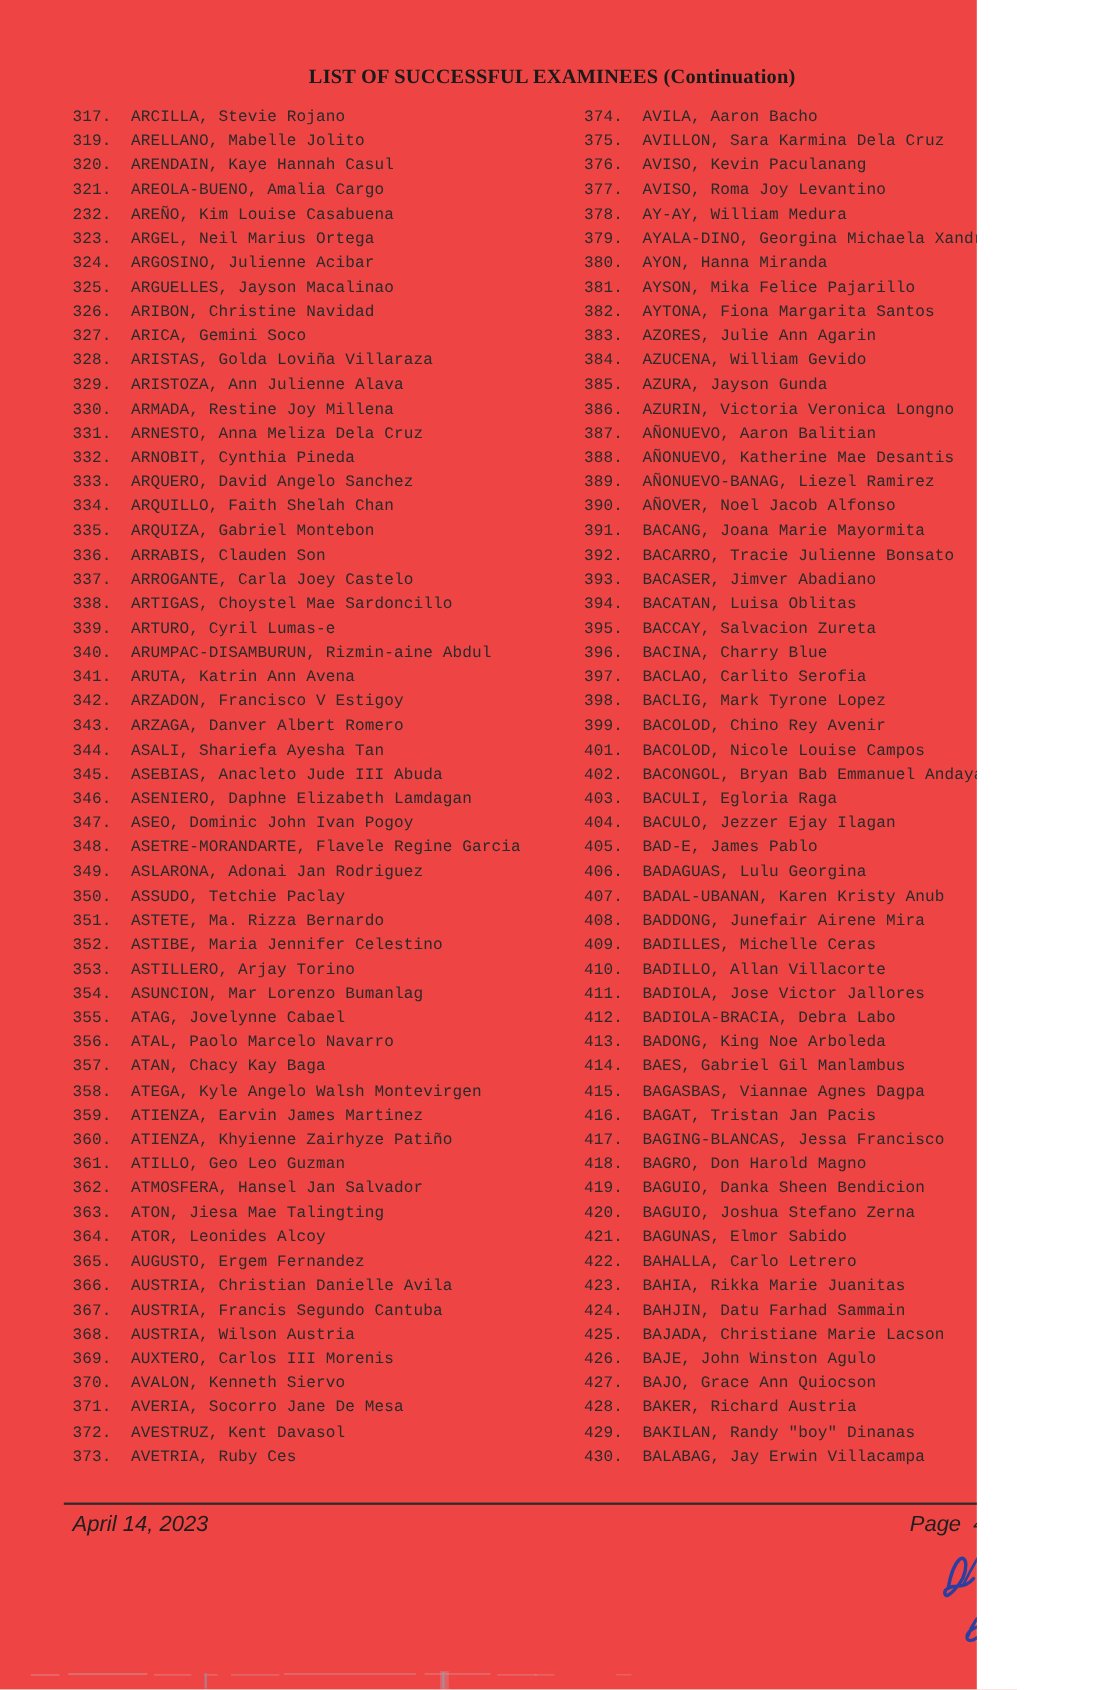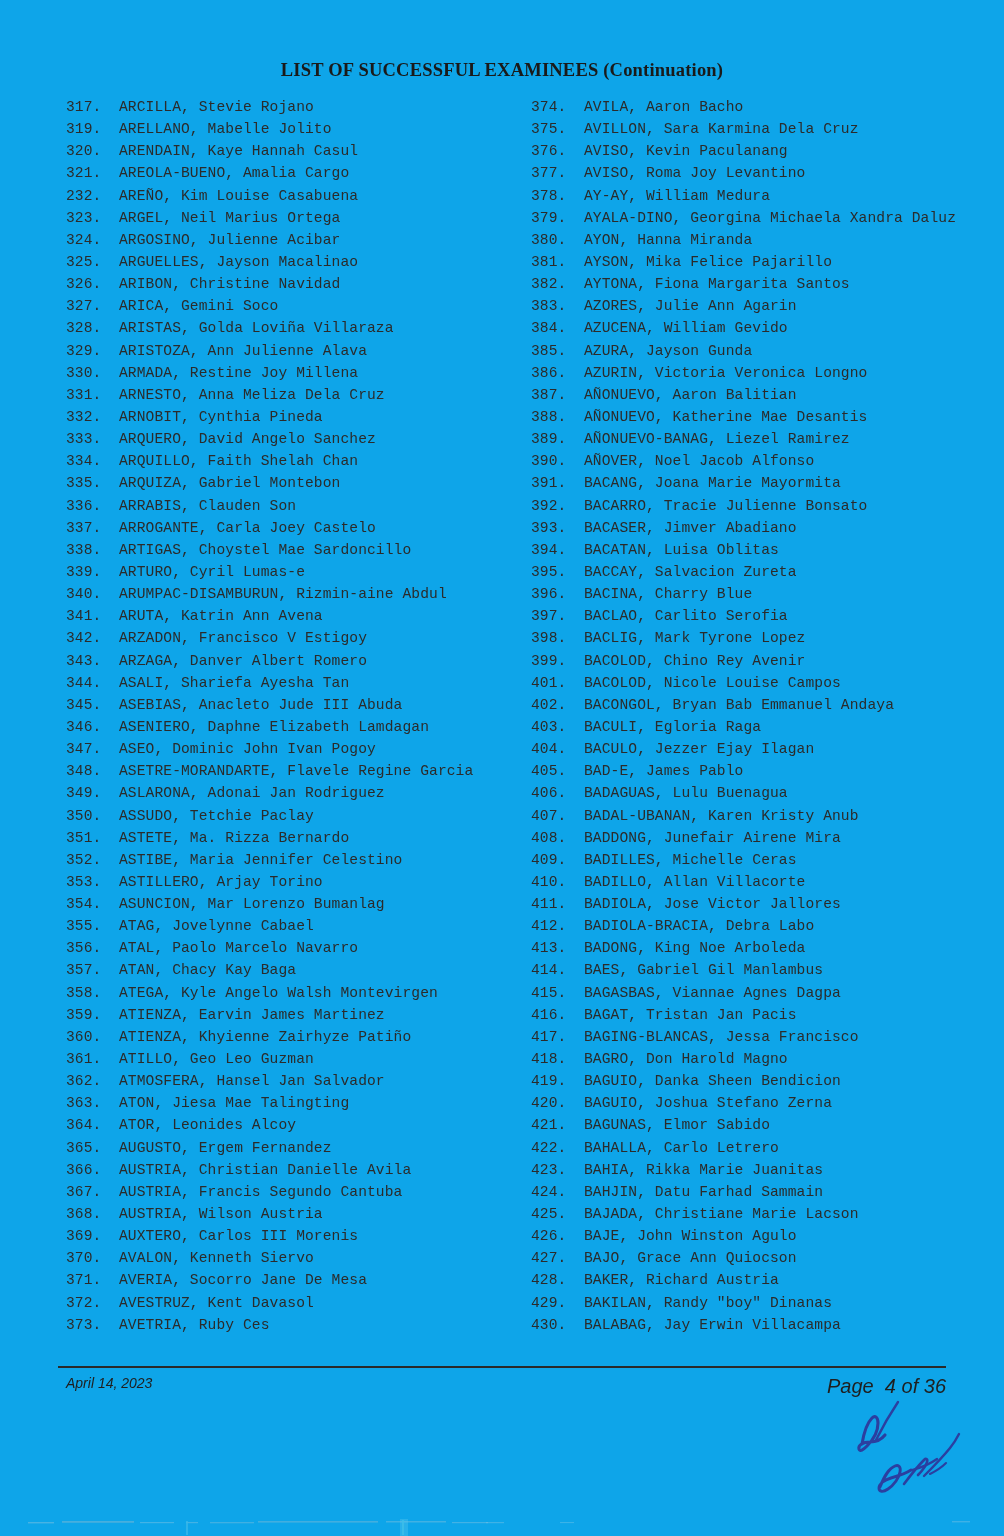--- a/index.html
+++ b/index.html
@@ -2,23 +2,23 @@
 <html><head>
 <meta charset="utf-8">
 <style>
   html, body {
     margin: 0;
     padding: 0;
     background: #ffffff;
   }
   .page {
     position: relative;
-    width: 1004px;
+    width: 888px;
     height: 1536px;
-    background: #0ea5e9;
+    background: #ef4444;
     overflow: hidden;
     font-family: "Liberation Serif", serif;
   }
 
   
   .doc-title {
     position: absolute;
     top: 60px;
     left: 0;
     width: 1004px;
@@ -82,21 +82,21 @@
     top: 1375px;
     width: 888px;
     height: 30px;
   }
   .footer-date {
     position: absolute;
     left: 8px;
     top: 0;
     font-family: "Liberation Sans", sans-serif;
     font-style: italic;
-    font-size: 14px;
+    font-size: 20px;
     color: #1f1f1f;
   }
   .footer-page {
     position: absolute;
     right: 0px;
     top: 0;
     font-family: "Liberation Sans", sans-serif;
     font-style: italic;
     font-size: 20px;
     color: #1f1f1f;
@@ -213,21 +213,21 @@
         <div class="entry"><span class="num">395.</span><span class="nm">BACCAY, Salvacion Zureta</span></div>
         <div class="entry"><span class="num">396.</span><span class="nm">BACINA, Charry Blue</span></div>
         <div class="entry"><span class="num">397.</span><span class="nm">BACLAO, Carlito Serofia</span></div>
         <div class="entry"><span class="num">398.</span><span class="nm">BACLIG, Mark Tyrone Lopez</span></div>
         <div class="entry"><span class="num">399.</span><span class="nm">BACOLOD, Chino Rey Avenir</span></div>
         <div class="entry"><span class="num">401.</span><span class="nm">BACOLOD, Nicole Louise Campos</span></div>
         <div class="entry"><span class="num">402.</span><span class="nm">BACONGOL, Bryan Bab Emmanuel Andaya</span></div>
         <div class="entry"><span class="num">403.</span><span class="nm">BACULI, Egloria Raga</span></div>
         <div class="entry"><span class="num">404.</span><span class="nm">BACULO, Jezzer Ejay Ilagan</span></div>
         <div class="entry"><span class="num">405.</span><span class="nm">BAD-E, James Pablo</span></div>
-        <div class="entry"><span class="num">406.</span><span class="nm">BADAGUAS, Lulu Buenagua</span></div>
+        <div class="entry"><span class="num">406.</span><span class="nm">BADAGUAS, Lulu Georgina</span></div>
         <div class="entry"><span class="num">407.</span><span class="nm">BADAL-UBANAN, Karen Kristy Anub</span></div>
         <div class="entry"><span class="num">408.</span><span class="nm">BADDONG, Junefair Airene Mira</span></div>
         <div class="entry"><span class="num">409.</span><span class="nm">BADILLES, Michelle Ceras</span></div>
         <div class="entry"><span class="num">410.</span><span class="nm">BADILLO, Allan Villacorte</span></div>
         <div class="entry"><span class="num">411.</span><span class="nm">BADIOLA, Jose Victor Jallores</span></div>
         <div class="entry"><span class="num">412.</span><span class="nm">BADIOLA-BRACIA, Debra Labo</span></div>
         <div class="entry"><span class="num">413.</span><span class="nm">BADONG, King Noe Arboleda</span></div>
         <div class="entry"><span class="num">414.</span><span class="nm">BAES, Gabriel Gil Manlambus</span></div>
         <div class="entry"><span class="num">415.</span><span class="nm">BAGASBAS, Viannae Agnes Dagpa</span></div>
         <div class="entry"><span class="num">416.</span><span class="nm">BAGAT, Tristan Jan Pacis</span></div>

